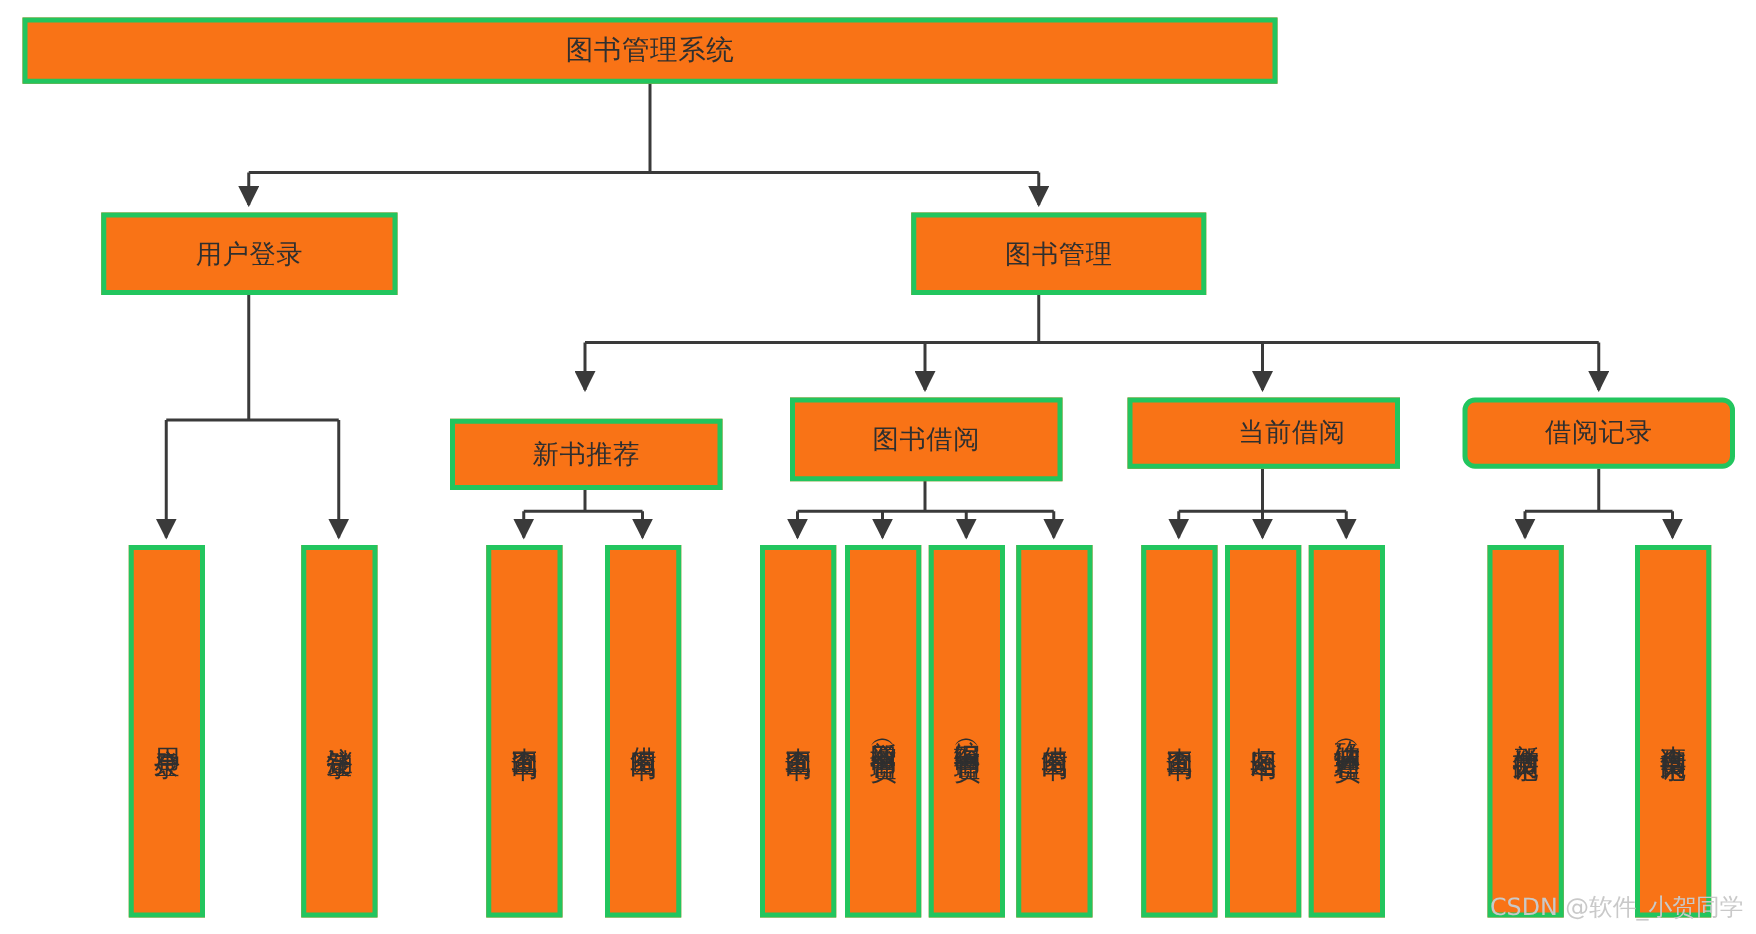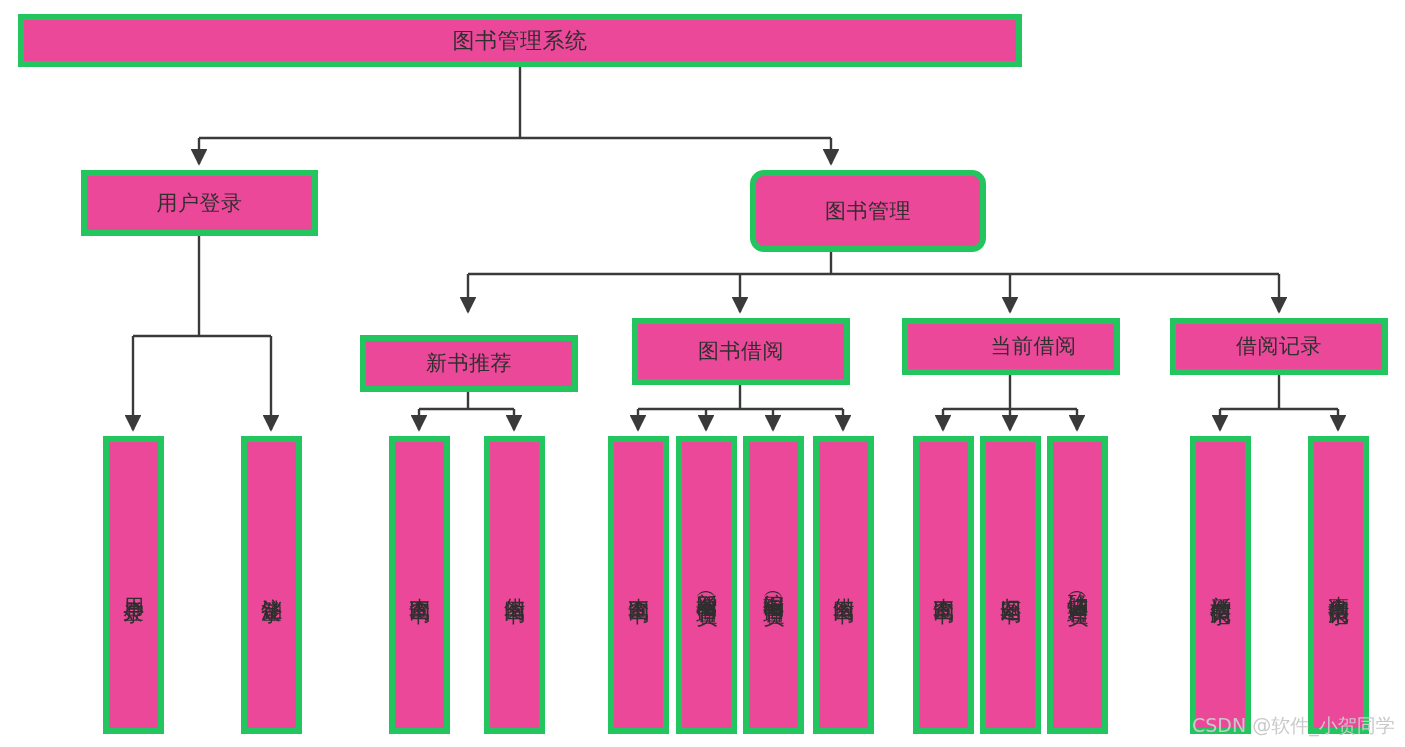--- a/index.html
+++ b/index.html
@@ -22,22 +22,22 @@
     position: absolute;
     left: 0;
     top: 0;
     width: 1405px;
     height: 747px;
     pointer-events: none;
   }
   .node {
     position: absolute;
     box-sizing: border-box;
-    background: #ec4899;
-    border: 6px solid #22c55e;
+    background: #f97316;
+    border: 4px solid #22c55e;
     display: flex;
     align-items: center;
     justify-content: center;
     color: #2f2f2f;
     z-index: 2;
   }
   .node .lbl {
     display: block;
     text-align: center;
     line-height: 1.15;
@@ -130,34 +130,34 @@
     </g>
   </svg>
 
   <div class="node horiz root" style="left:18px; top:14px; width:1004px; height:53px;">
     <span class="lbl">图书管理系统</span>
   </div>
 
   <div class="node horiz" style="left:81px; top:170px; width:237px; height:66px;">
     <span class="lbl">用户登录</span>
   </div>
-  <div class="node horiz" style="left:750px; top:170px; width:236px; height:82px;border-radius:14px;">
+  <div class="node horiz" style="left:729px; top:170px; width:236px; height:66px;">
     <span class="lbl">图书管理</span>
   </div>
 
   <div class="node horiz" style="left:360px; top:335px; width:218px; height:57px;">
     <span class="lbl">新书推荐</span>
   </div>
   <div class="node horiz" style="left:632px; top:318px; width:218px; height:67px;">
     <span class="lbl">图书借阅</span>
   </div>
   <div class="node horiz" style="left:902px; top:318px; width:218px; height:57px;padding-left:45px;">
     <span class="lbl">当前借阅</span>
   </div>
-  <div class="node horiz" style="left:1170px; top:318px; width:218px; height:57px;">
+  <div class="node horiz" style="left:1170px; top:318px; width:218px; height:57px;border-radius:10px;">
     <span class="lbl">借阅记录</span>
   </div>
 
   <div class="node vert" style="left:103px; top:436px; width:61px; height:298px;">
     <span class="lbl">用户登录</span>
   </div>
   <div class="node vert" style="left:241px; top:436px; width:61px; height:298px;">
     <span class="lbl">注销登录</span>
   </div>
 

